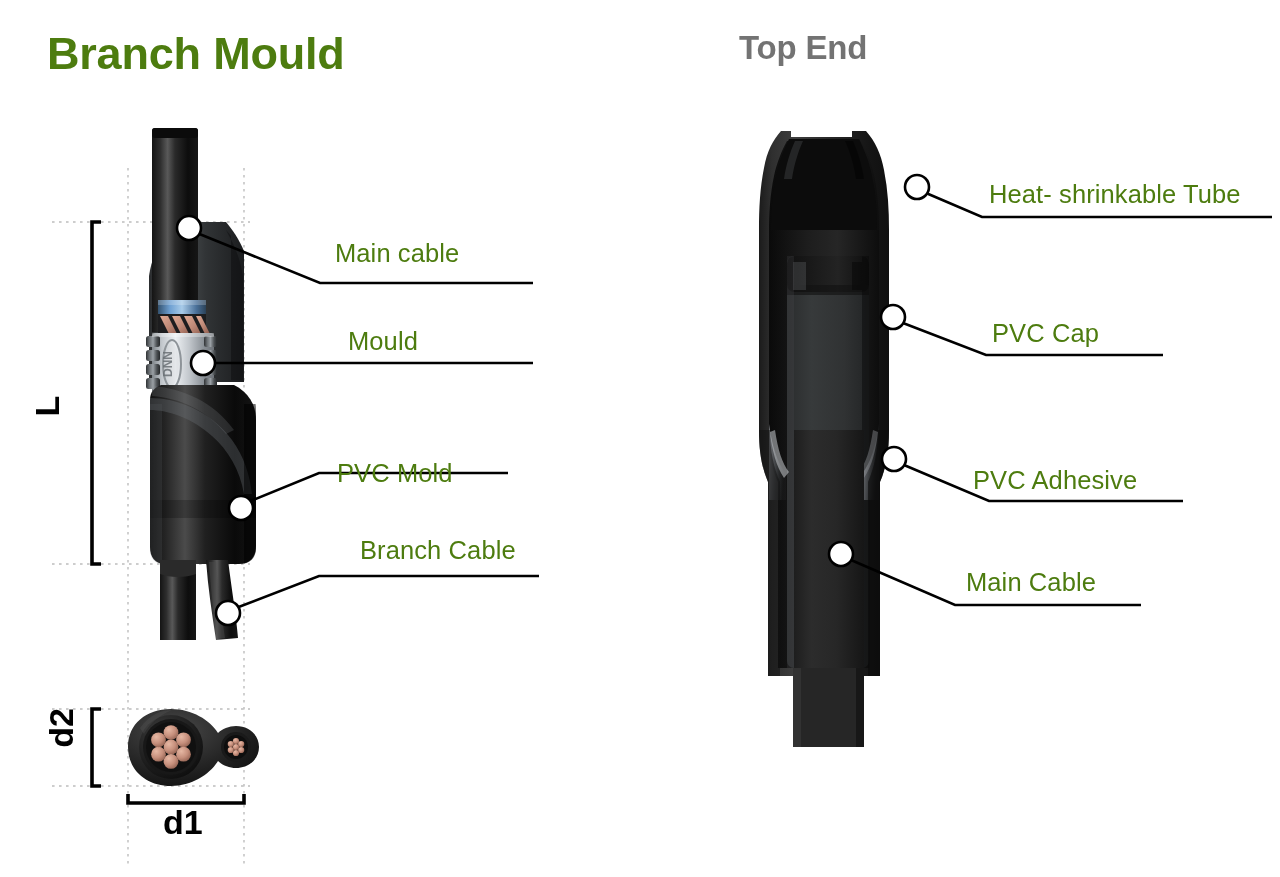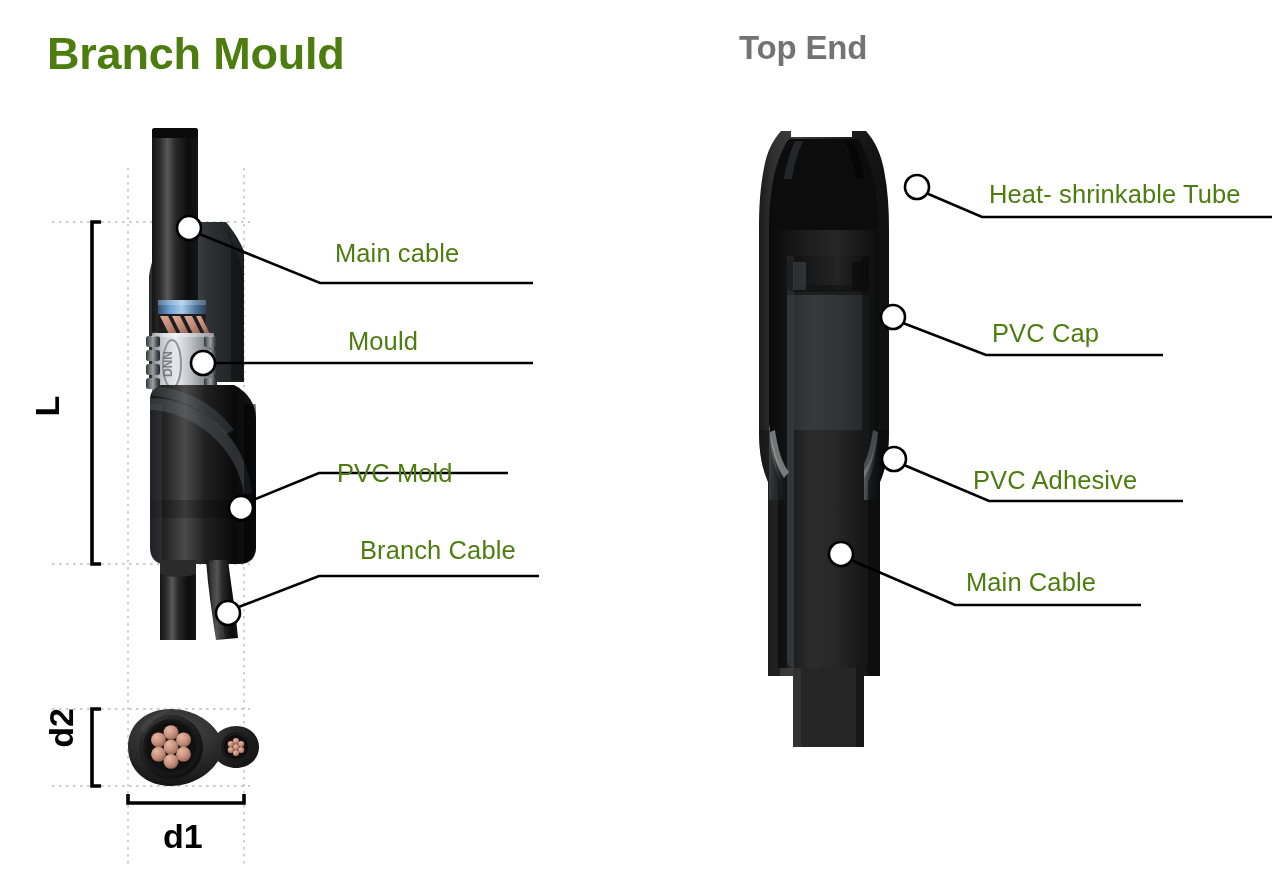--- a/index.html
+++ b/index.html
@@ -71,21 +71,20 @@
   }
   #dim-d2 {
     left: 41px;
     top: 711px;
     transform: rotate(-90deg);
     transform-origin: center center;
   }
   #dim-d1 {
     left: 163px;
     top: 805px;
-    margin-top: 14px;
   }
 </style>
 </head>
 <body>
 
 <div id="stage">
 
   <svg width="1280" height="877" viewBox="0 0 1280 877" xmlns="http://www.w3.org/2000/svg">
     <defs>
 

